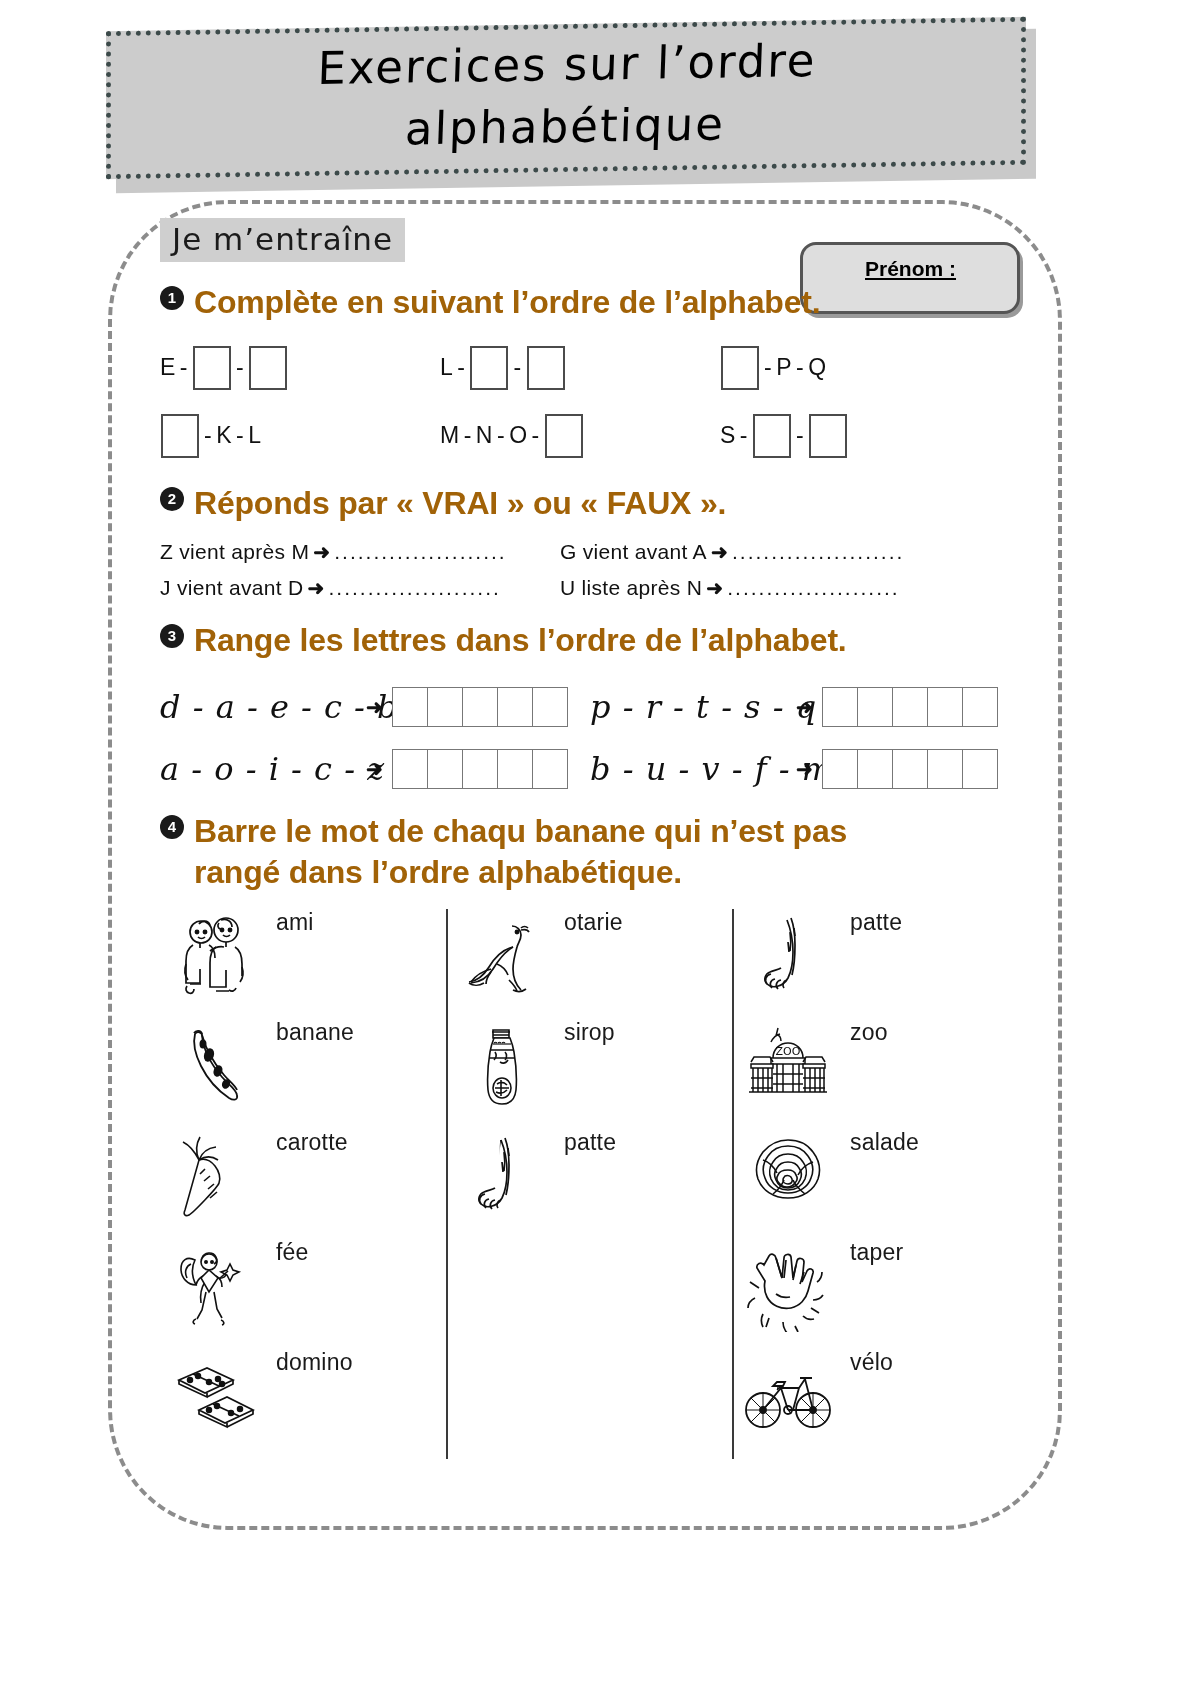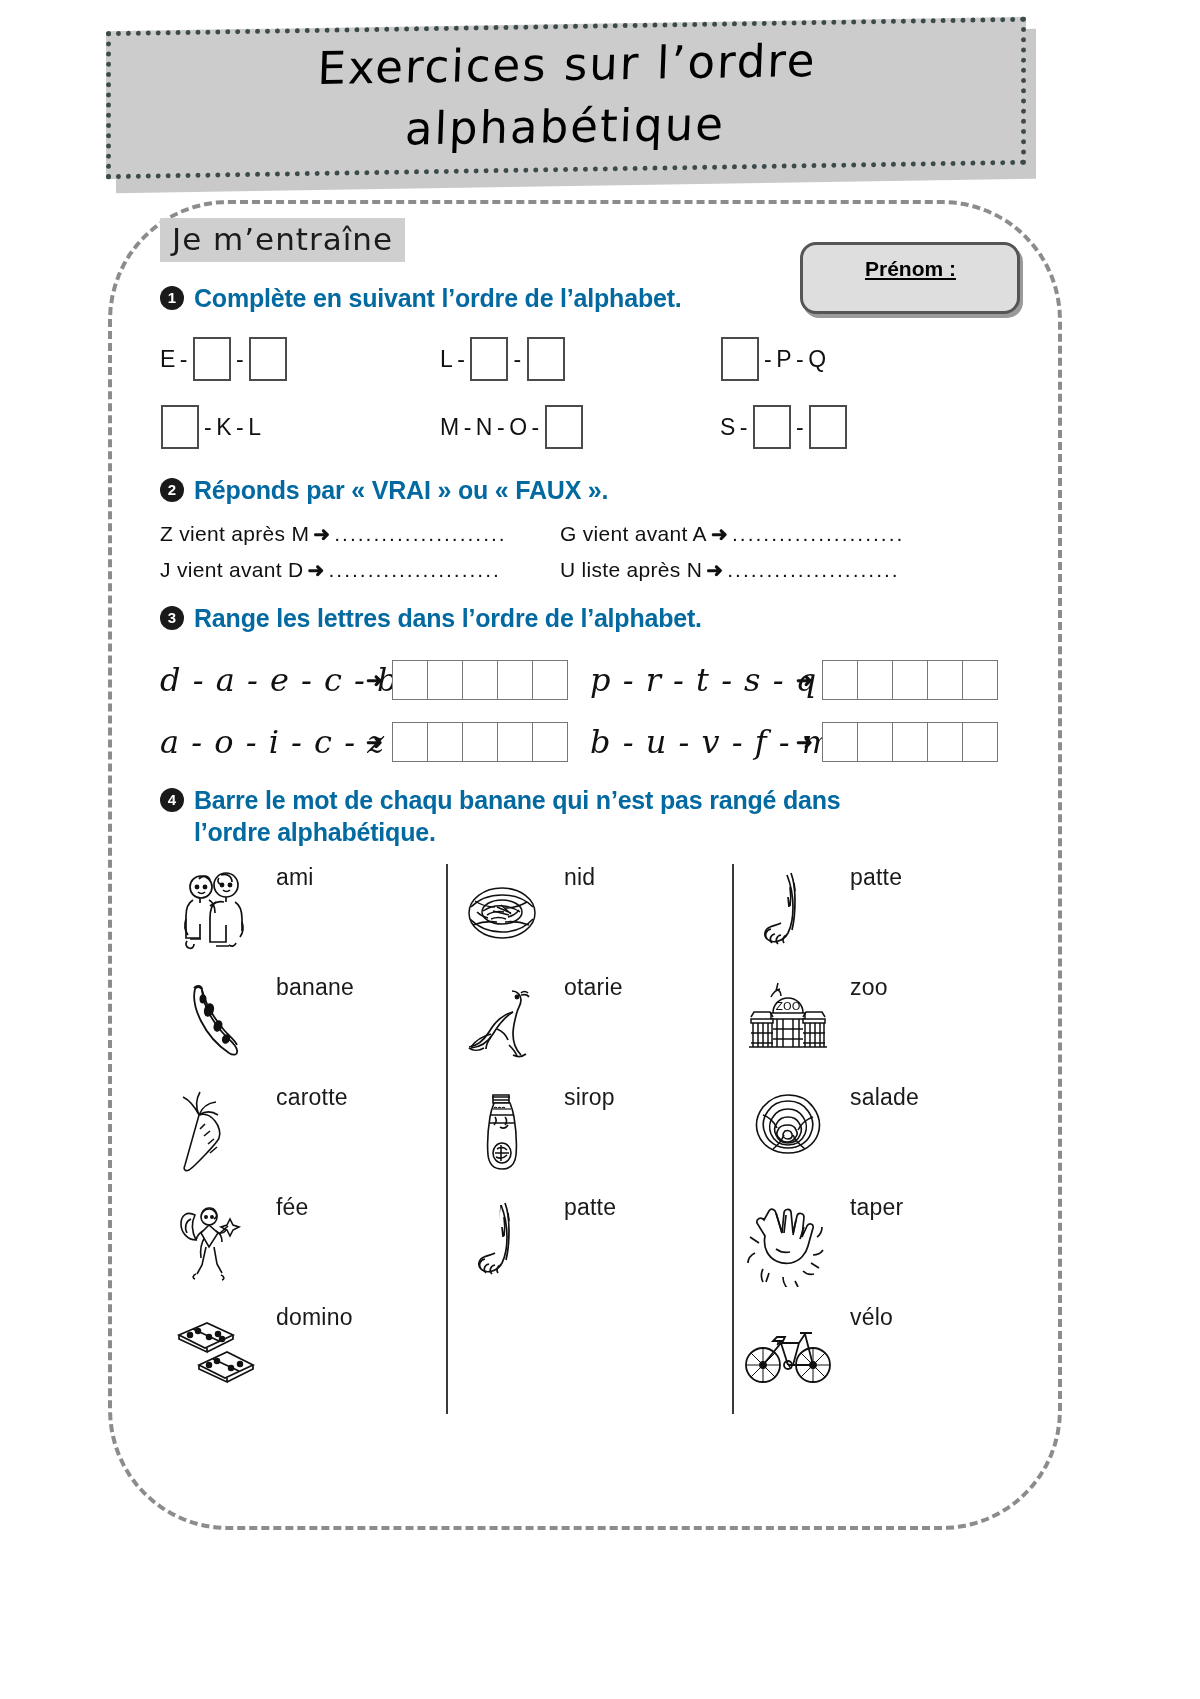--- a/index.html
+++ b/index.html
@@ -122,25 +122,25 @@
     background: #1a1a1a;
     color: #fff;
     font-size: 15px;
     font-weight: bold;
     line-height: 24px;
     text-align: center;
     margin-right: 10px;
     margin-top: 4px;
   }
   .ex-title {
-    font-size: 25px;
+    font-size: 32px;
     font-weight: bold;
     letter-spacing: -0.2px;
     line-height: 1.28;
-    color: #0369a1;
+    color: #a16207;
   }
 
   
   .ex1 { margin-top: 18px; }
   .ex1-row {
     display: flex;
     align-items: center;
     height: 54px;
     margin-bottom: 14px;
   }
@@ -457,35 +457,20 @@
             <path d="M30 58v4l28 13v-4M84 58v4l-26 13"></path>
           </svg>
         </span>
         <span class="word">domino</span>
       </div>
     </div>
 
     <div class="list-col">
       <div class="list-item">
         <span class="pic">
-          <svg width="90" height="90" viewBox="0 0 90 90" fill="none" stroke="#111" stroke-width="1.5">
-            <ellipse cx="45" cy="46" rx="33" ry="25" fill="#fff"></ellipse>
-            <ellipse cx="45" cy="45" rx="20" ry="12" fill="#fff"></ellipse>
-            <path d="M14 40c8-8 20-12 31-12s23 4 31 12M13 52c9 9 21 13 32 13s23-4 31-13"></path>
-            <path d="M18 34c6 4 13 6 20 6M70 35c-7 4-14 6-22 6M16 58c8-3 16-4 24-3M72 58c-8-3-16-4-24-3"></path>
-            <path d="M26 44c6-4 13-6 21-5 7 1 12 3 16 6"></path>
-            <path d="M30 48c5-3 11-4 17-3M34 52c5-2 10-2 15 0"></path>
-            <path d="M40 40l14 6M36 44l16 4M44 38l10 9"></path>
-            <path d="M20 45c3 3 7 5 11 6M62 43c-3 4-7 6-11 7"></path>
-          </svg>
-        </span>
-        <span class="word">nid</span>
-      </div>
-      <div class="list-item">
-        <span class="pic">
           <svg width="90" height="90" viewBox="0 0 90 90" fill="none" stroke="#111" stroke-width="1.7">
             <path d="M55 14c5 0 9 4 9 9 0 5-3 8-4 12-2 7-4 14-4 22 0 9 3 16 8 21" fill="#fff"></path>
             <path d="M64 18c4-1 7 0 8 2M64 16c2-2 5-2 7 0"></path>
             <circle cx="60" cy="20" r="1.6" fill="#111"></circle>
             <path d="M56 35c-7 4-14 12-20 22-5 8-12 13-22 14" fill="#fff"></path>
             <path d="M56 35c-9 2-18 10-24 20-5 8-12 14-20 15"></path>
             <path d="M12 71c4 3 10 3 15 0M14 70c5-7 12-11 20-13"></path>
             <path d="M56 78c4 2 9 2 13-1M52 68c4 4 7 8 8 11"></path>
             <path d="M40 52c5 2 9 6 11 11"></path>
             <path d="M34 60c-3 4-5 8-5 12"></path>

